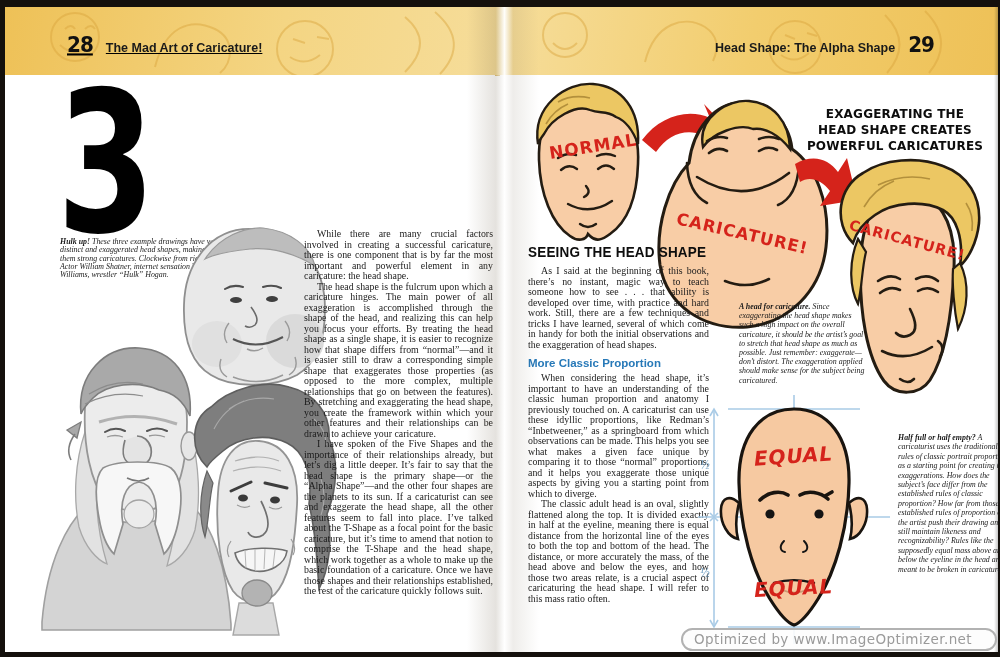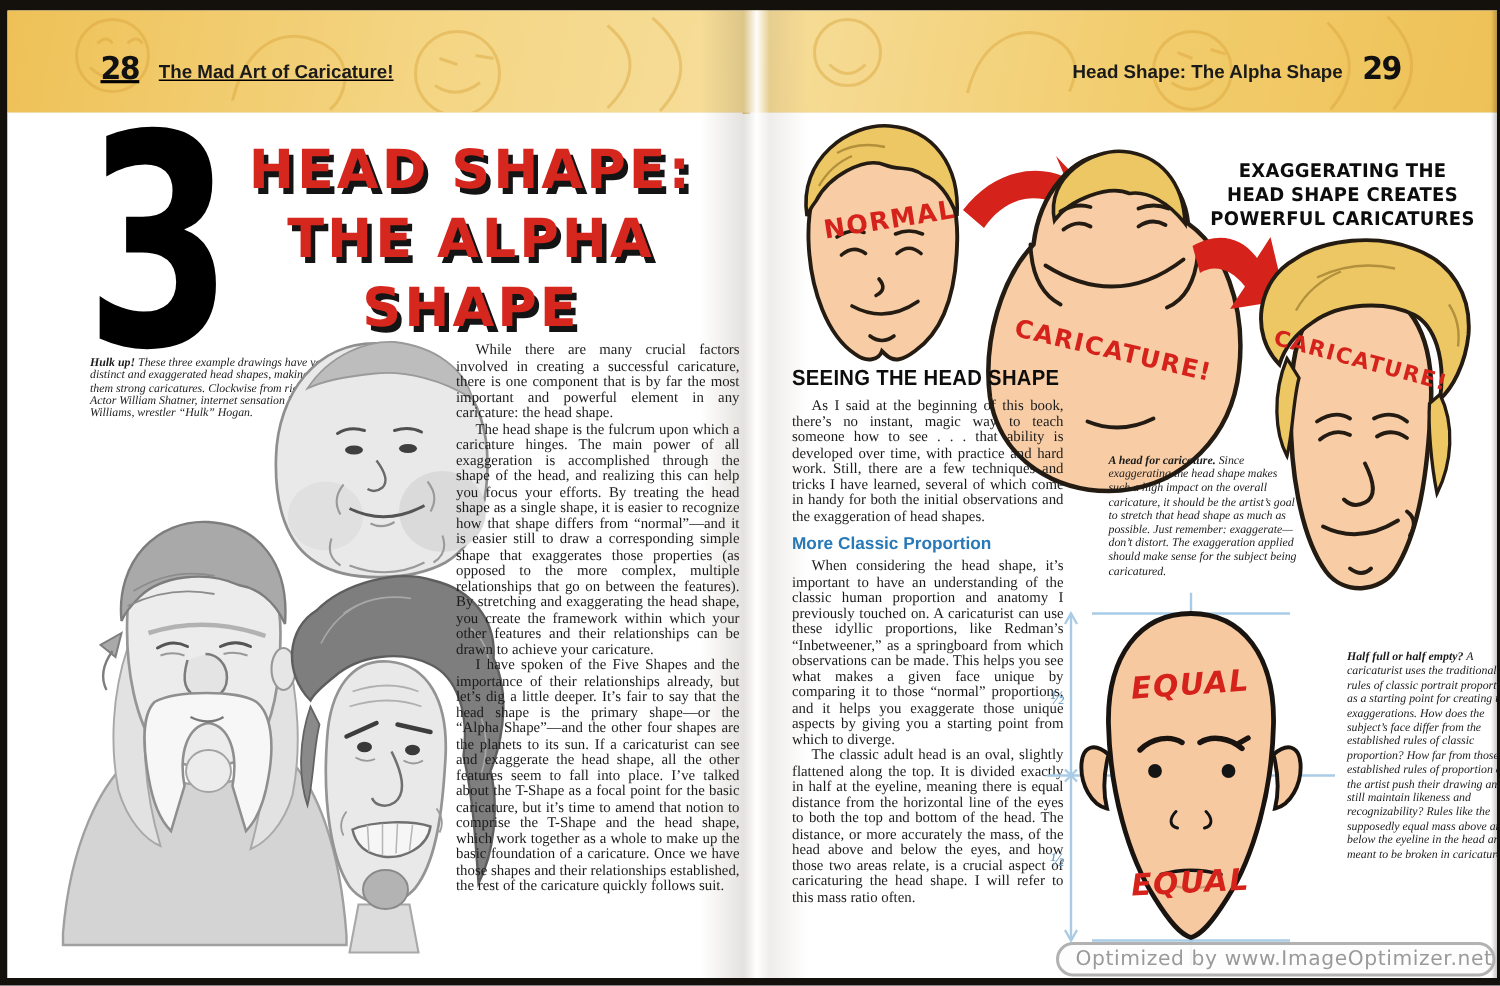--- a/index.html
+++ b/index.html
@@ -58,21 +58,21 @@
            color:#2779b8;margin:7px 0 4px 0;}
   .rcap1{position:absolute;left:734px;top:295px;width:128px;
          font-style:italic;font-size:7.9px;line-height:9.2px;color:#1a1a1a;}
   .rcap2{position:absolute;left:872px;top:426px;width:114px;
          font-style:italic;font-size:7.9px;line-height:9.4px;color:#1a1a1a;margin-left:21px;}
   .diagram{position:absolute;left:693px;top:388px;}
 
   .watermark{position:absolute;right:1px;bottom:1px;
              font-family:"DejaVu Sans",sans-serif;font-size:13.5px;color:#9a9a9a;
              background:rgba(253,253,253,.9);border:2px solid #b2b2b2;border-radius:13px;
-             padding:1px 0 2px 11px;letter-spacing:.4px;}
+             padding:1px 23px 2px 11px;letter-spacing:.4px;}
 </style>
 </head>
 <body>
 
 <div class="scene">
  <div class="spread">
 
   <div class="band">
     <svg width="993" height="68" viewBox="0 0 993 68">
       <g fill="none" stroke="#d9a43c" stroke-width="2" opacity="0.45">
@@ -97,25 +97,20 @@
     <div class="hdr hdr-right">
       <span class="ttl">Head Shape: The Alpha Shape</span>
       <span class="num">29</span>
     </div>
   </div>
 
   <div class="page-left"></div>
   <div class="page-right"></div>
 
   <div class="chapter-num">3</div>
-  <div class="chapter-title">
-    <span style="display:block">HEAD SHAPE:</span>
-    <span style="display:block">THE ALPHA</span>
-    <span style="display:block">SHAPE</span>
-  </div>
 
   <div class="lcaption">
     <span class="cap-lead">Hulk up!</span>
     <span>These three example drawings have very distinct and exaggerated head shapes, making them strong caricatures. Clockwise from right: Actor William Shatner, internet sensation Ted Williams, wrestler “Hulk” Hogan.</span>
   </div>
 
   <svg class="sketches" width="302" height="420" viewBox="0 0 302 420">
 
     <g transform="translate(220,92)">
       <path d="M-2,-82 C45,-80 70,-45 70,-2 C70,28 62,52 42,64 C20,76 -22,78 -44,64 C-64,52 -72,26 -71,-6 C-70,-48 -44,-84 -2,-82 Z" fill="#e9e9e9" stroke="#8f8f8f" stroke-width="1.8"></path>

